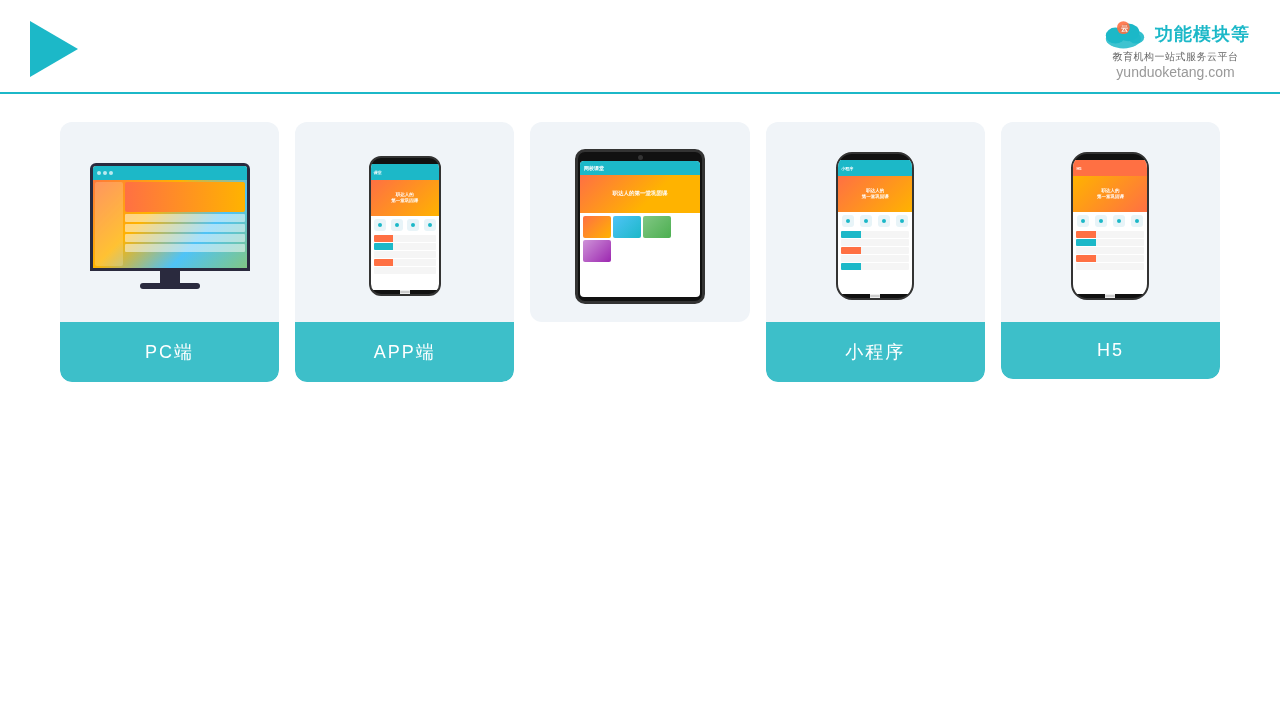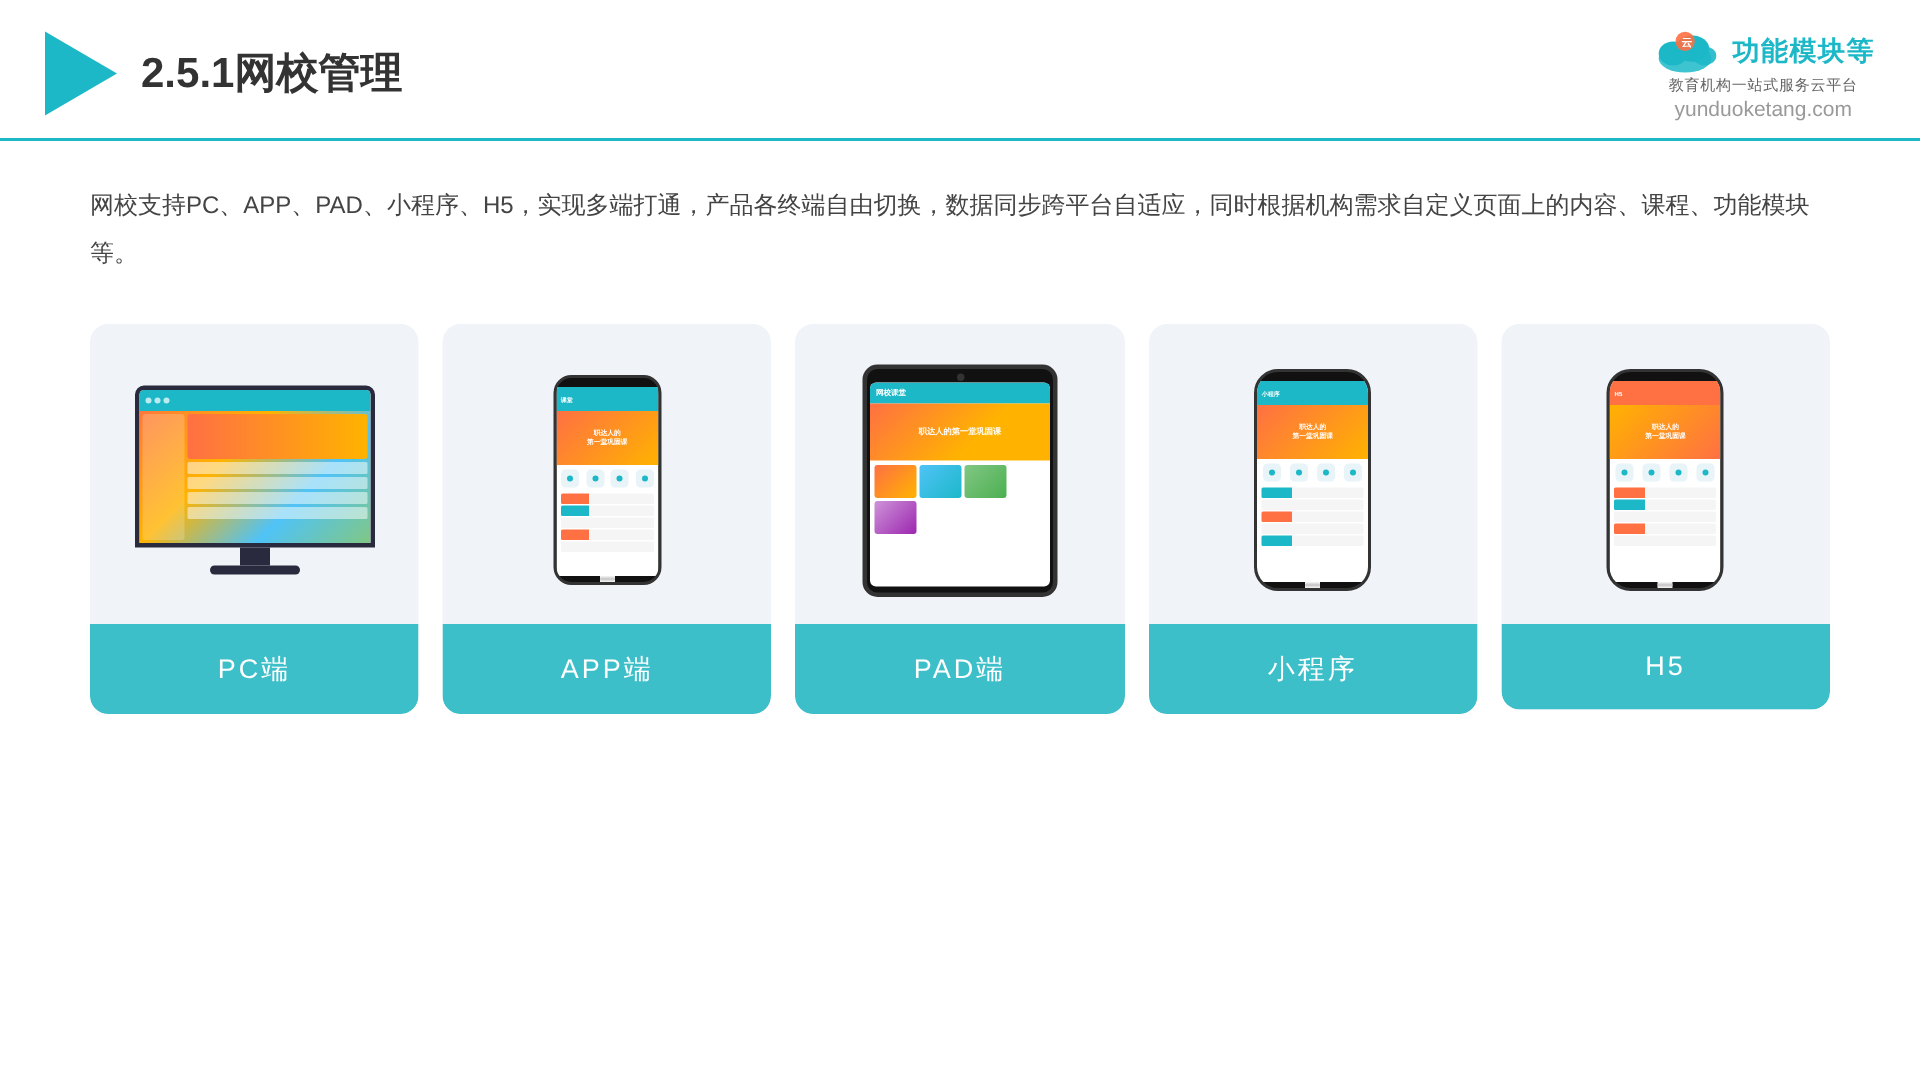--- a/index.html
+++ b/index.html
@@ -376,41 +376,39 @@
     .tablet-grid-item:nth-child(3) { background: linear-gradient(135deg, #81c784, #4caf50); }
     .tablet-grid-item:nth-child(4) { background: linear-gradient(135deg, #ce93d8, #9c27b0); }
 
   </style>
 </head>
 <body>
 
 <div class="header">
   <div class="header-left">
     <div class="logo-triangle"></div>
-    <h1 class="page-title">2.5.1网校管理</h1>
   </div>
   <div class="brand-logo">
     <div class="brand-cloud">
       <svg class="cloud-icon-svg" viewBox="0 0 60 40">
         <ellipse cx="28" cy="26" rx="22" ry="12" fill="#1cb8c8" opacity="0.85"></ellipse>
         <ellipse cx="18" cy="22" rx="12" ry="10" fill="#1cb8c8"></ellipse>
         <ellipse cx="34" cy="18" rx="14" ry="11" fill="#1cb8c8"></ellipse>
         <ellipse cx="44" cy="24" rx="10" ry="8" fill="#1cb8c8" opacity="0.9"></ellipse>
         <circle cx="28" cy="12" r="8" fill="#ff7043" opacity="0.9"></circle>
         <text x="25" y="16" font-size="9" fill="white" font-weight="bold">云</text>
       </svg>
       <span class="brand-name">功能模块等</span>
     </div>
     <div class="brand-tagline">教育机构一站式服务云平台</div>
     <div class="brand-url">yunduoketang.com</div>
   </div>
 </div>
 
 <div class="content">
-  <p class="description">网校支持PC、APP、PAD、小程序、H5，实现多端打通，产品各终端自由切换，数据同步跨平台自适应，同时根据机构需求自定义页面上的内容、课程、功能模块等。</p>
 
   <div class="cards-row">
 
     <div class="card">
       <div class="card-image-area">
         <div class="pc-monitor">
           <div class="monitor-body">
             <div class="monitor-screen">
               <div class="monitor-screen-header">
                 <div class="monitor-screen-dot"></div>
@@ -494,21 +492,20 @@
               <div class="tablet-grid">
                 <div class="tablet-grid-item"></div>
                 <div class="tablet-grid-item"></div>
                 <div class="tablet-grid-item"></div>
                 <div class="tablet-grid-item"></div>
               </div>
             </div>
           </div>
         </div>
       </div>
-      <div class="card-label">PAD端</div>
     </div>
 
     <div class="card">
       <div class="card-image-area">
         <div class="phone-mockup" style="width:78px;height:148px;border-radius:16px;">
           <div class="phone-notch"></div>
           <div class="phone-screen">
             <div class="phone-screen-content">
               <div class="phone-header-bar" style="background:#1cb8c8;">
                 <span class="phone-header-text">小程序</span>

